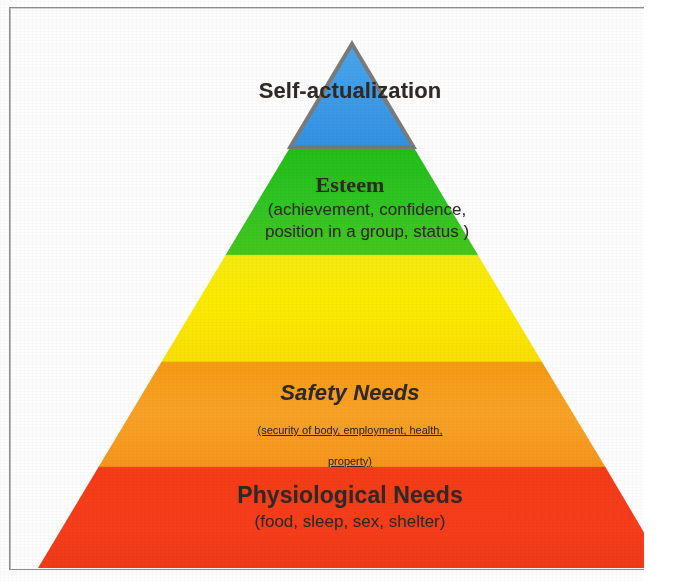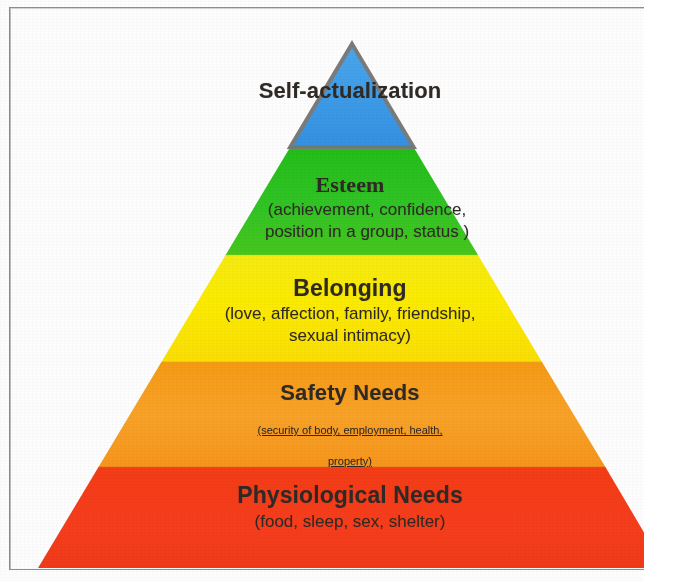--- a/index.html
+++ b/index.html
@@ -92,21 +92,21 @@
 
   .tier-esteem    { top: 172px; }
   .tier-esteem .tier-title { font-size: 22px; font-family: Liberation Serif, serif; }
   .tier-esteem .tier-desc  { font-size: 17px; margin-top: 2px; margin-left: 34px; }
 
   .tier-belonging { top: 275px; }
   .tier-belonging .tier-title { font-size: 23px; }
   .tier-belonging .tier-desc  { font-size: 17px; margin-top: 2px; }
 
   .tier-safety    { top: 380px; }
-  .tier-safety .tier-title { font-size: 22px; }
+  .tier-safety .tier-title { font-size: 22px; font-style: italic; }
   .tier-safety .tier-desc  { font-size: 11px; margin-top: 18px; text-decoration: underline; }
 
   .tier-physio    { top: 482px; }
   .tier-physio .tier-title { font-size: 23px; }
   .tier-physio .tier-desc  { font-size: 17px; margin-top: 3px; }
 
   
   .grain {
     position: absolute;
     left: 0; top: 0;
@@ -172,25 +172,20 @@
     <div class="tier-label tier-self">
       <span class="tier-title">Self-actualization</span>
     </div>
 
     <div class="tier-label tier-esteem">
       <span class="tier-title">Esteem</span>
       <span class="tier-desc">(achievement, confidence,</span>
       <span class="tier-desc">position in a group, status )</span>
     </div>
 
-    <div class="tier-label tier-belonging">
-      <span class="tier-title">Belonging</span>
-      <span class="tier-desc">(love, affection, family, friendship,</span>
-      <span class="tier-desc">sexual intimacy)</span>
-    </div>
 
     <div class="tier-label tier-safety">
       <span class="tier-title">Safety Needs</span>
       <span class="tier-desc">(security of body, employment, health,</span>
       <span class="tier-desc">property)</span>
     </div>
 
     <div class="tier-label tier-physio">
       <span class="tier-title">Physiological Needs</span>
       <span class="tier-desc">(food, sleep, sex, shelter)</span>

